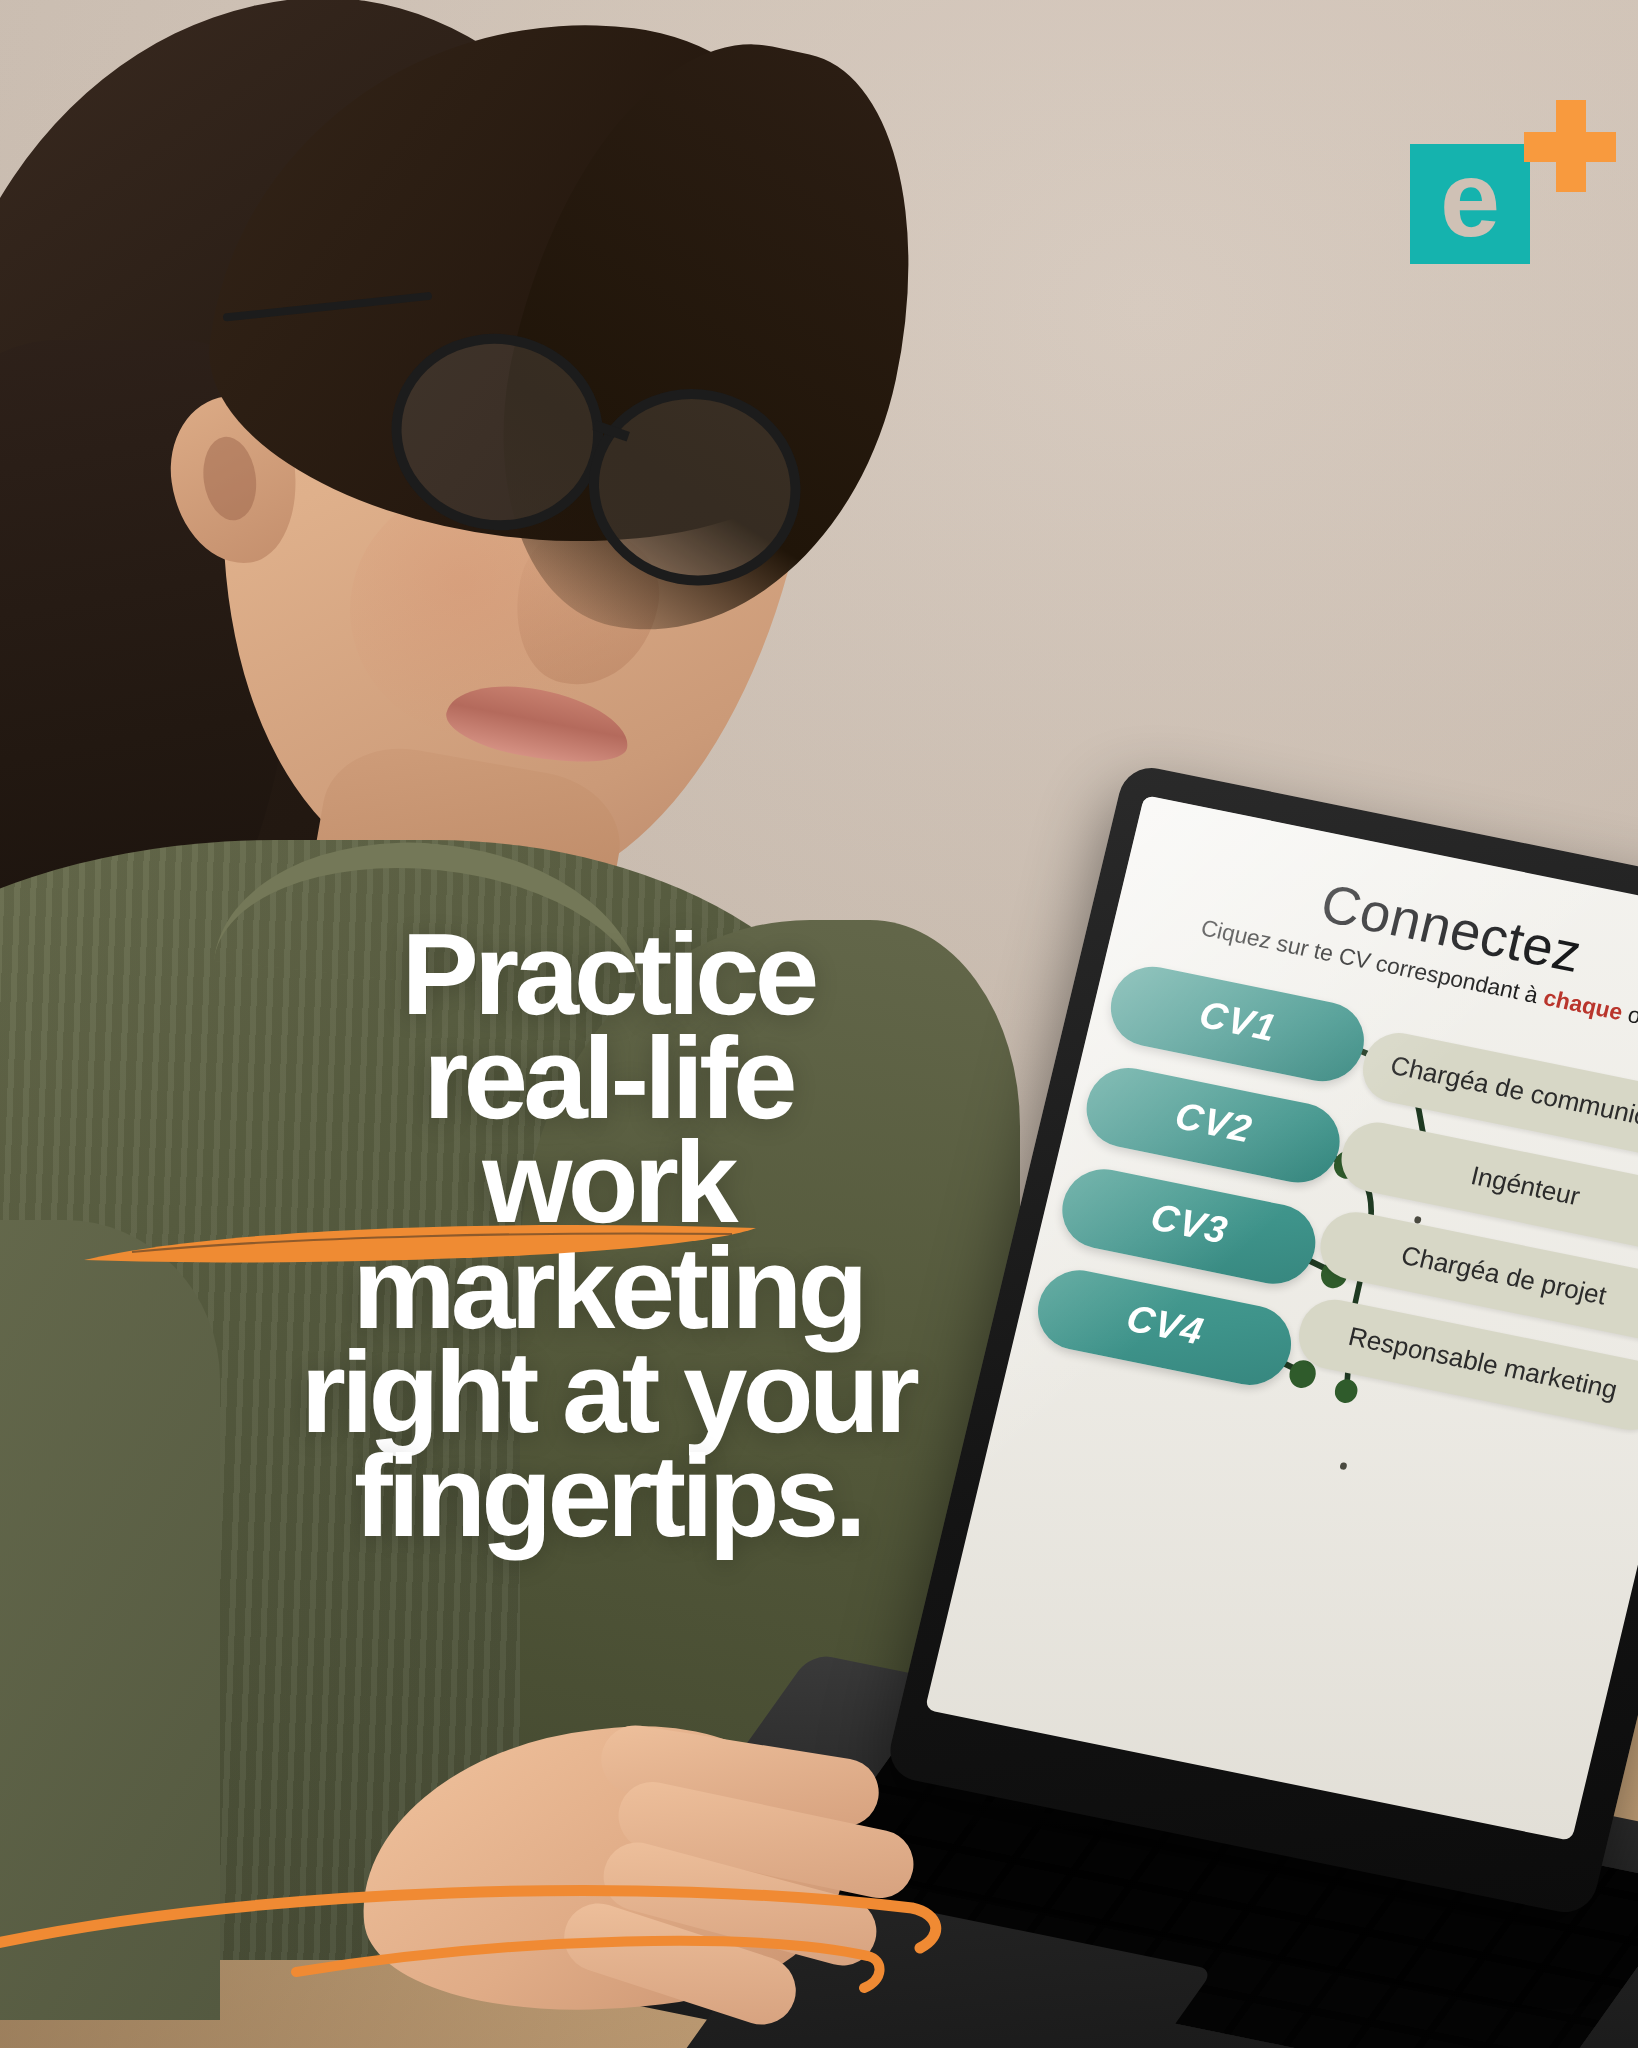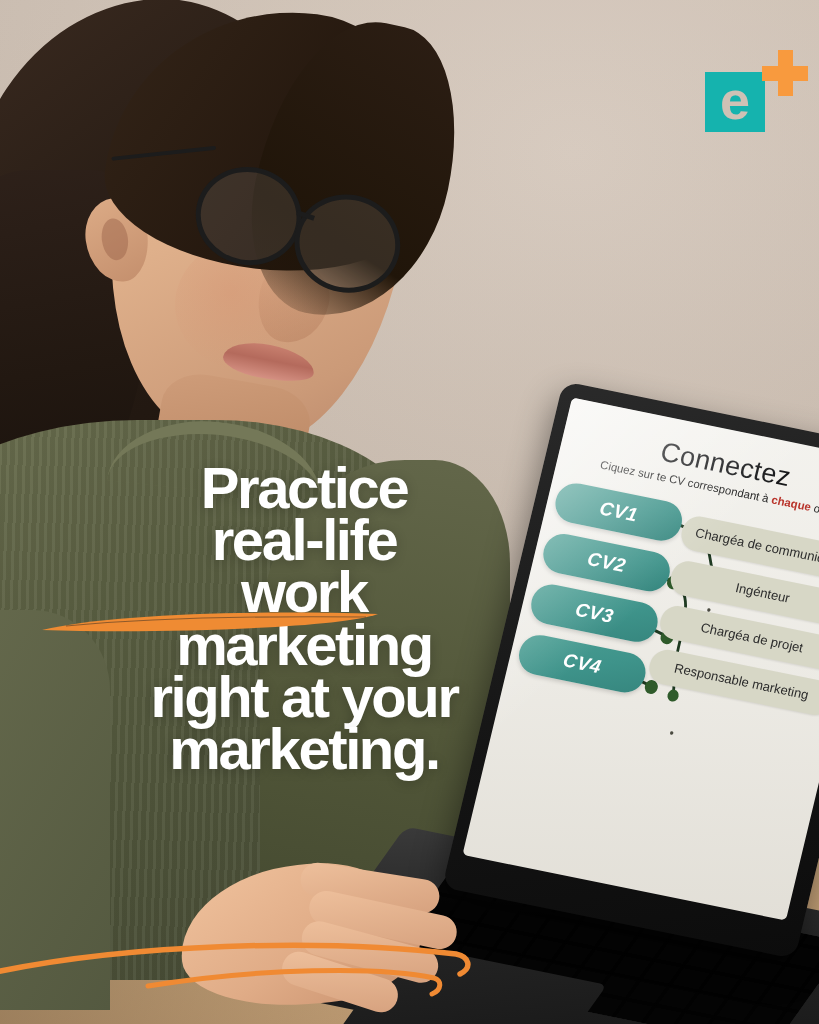--- a/index.html
+++ b/index.html
@@ -278,21 +278,21 @@
       <i class="v"></i>
     </div>
   </div>
 
   <div class="headline">
     <span class="ln">Practice</span>
     <span class="ln">real-life</span>
     <span class="ln">work</span>
     <span class="ln">marketing</span>
     <span class="ln">right at your</span>
-    <span class="ln">marketing.</span>
+    <span class="ln">fingertips.</span>
   </div>
 
   <svg class="brush" viewBox="0 0 340 28">
     <path d="M2 22 C70 6 210 2 338 6 C300 20 120 26 2 22 Z" fill="#ef8b33"></path>
     <path d="M26 18 C110 10 230 8 326 9" stroke="#2e2a24" stroke-width="1.1" fill="none" opacity=".5"></path>
   </svg>
 
   <svg class="swoosh" viewBox="0 0 530 80">
     <path d="M6 52 C140 24 330 18 466 34 C480 37 482 48 470 54" stroke="#f08a33" stroke-width="5.5" fill="none" stroke-linecap="round"></path>
     <path d="M158 66 C270 48 390 46 444 58 C452 60 452 70 442 74" stroke="#f08a33" stroke-width="5" fill="none" stroke-linecap="round"></path>

